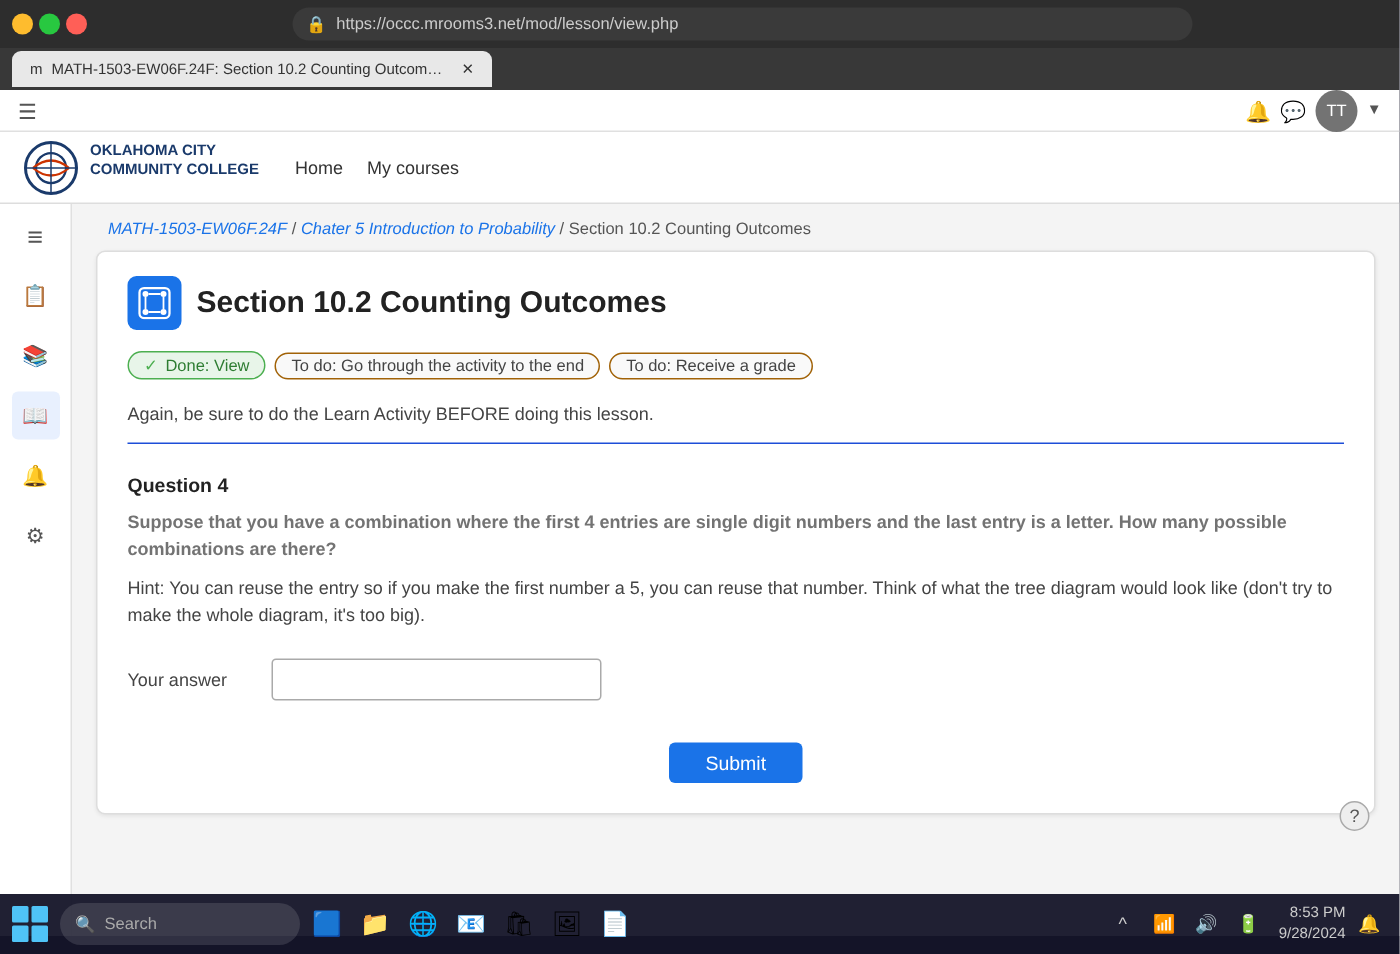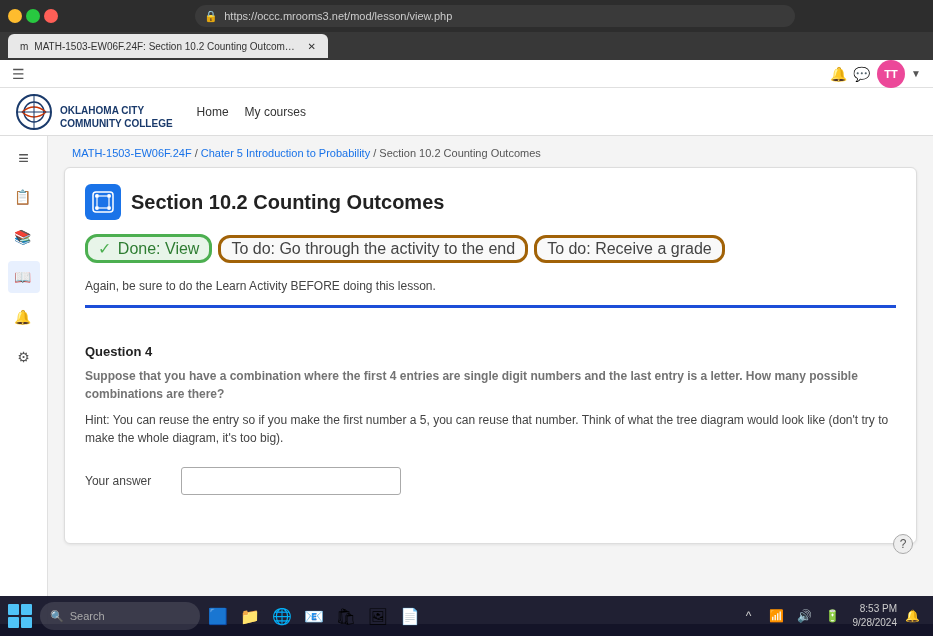--- a/index.html
+++ b/index.html
@@ -81,21 +81,21 @@
       background: #fff;
       height: 48px;
       display: flex;
       align-items: center;
       padding: 0 16px;
       border-bottom: 1px solid #ddd;
       gap: 16px;
     }
     .logo-area {
       display: flex;
-      align-items: flex-end;
+      align-items: flex-start;
       gap: 8px;
     }
     .logo-icon {
       width: 36px;
       height: 36px;
     }
     .college-name {
       font-size: 10px;
       font-weight: 700;
       color: #1a3a6b;
@@ -109,23 +109,23 @@
     }
     .nav-link {
       font-size: 12px;
       color: #333;
       cursor: pointer;
       text-decoration: none;
     }
     .user-avatar {
       width: 28px; height: 28px;
       border-radius: 50%;
-      background: #ec4899;
+      background: #737373;
       display: flex; align-items: center; justify-content: center;
-      font-size: 11px; color: white; font-weight: bold;
+      font-size: 11px; color: white; font-weight: normal;
     }
 
     
     .main-layout {
       display: flex;
       height: calc(636px - 32px - 28px - 48px - 40px);
       background: #f4f4f4;
     }
     .sidebar {
       width: 48px;
@@ -159,21 +159,21 @@
       overflow-y: auto;
       background: #f4f4f4;
       padding: 0;
     }
     .breadcrumb {
       font-size: 11px;
       color: #555;
       padding: 10px 24px 6px;
       line-height: 1.4;
     }
-    .breadcrumb a { color: #1a73e8; cursor: pointer; }
+    .breadcrumb a { color: #1a73e8; cursor: pointer; font-style: italic; }
     .breadcrumb span { color: #555; }
 
     .lesson-card {
       background: #fff;
       margin: 0 16px 12px;
       border-radius: 6px;
       border: 1px solid #ddd;
       padding: 16px 20px 20px;
       box-shadow: 0 1px 3px rgba(0,0,0,0.08);
     }
@@ -199,40 +199,40 @@
     }
 
     
     .progress-badges {
       display: flex;
       gap: 6px;
       margin-bottom: 16px;
       align-items: center;
     }
     .badge {
-      border: 3px solid #a16207;
+      border: 1px solid #a16207;
       border-radius: 12px;
       padding: 2px 10px;
-      font-size: 16px;
+      font-size: 11px;
       color: #444;
       background: #f9f9f9;
     }
     .badge.done {
       border-color: #4caf50;
       color: #2e7d32;
       background: #e8f5e9;
     }
     .badge .checkmark { color: #4caf50; margin-right: 2px; }
 
     .reminder-text {
       font-size: 12px;
       color: #444;
-      margin-bottom: 36px;
+      margin-bottom: 20px;
       padding-bottom: 12px;
-      border-bottom: 3px solid #1d4ed8;
+      border-bottom: 1px solid #1d4ed8;
     }
 
     .question-number {
       font-size: 13px;
       font-weight: 700;
       color: #222;
       margin-bottom: 8px;
     }
     .question-text {
       font-size: 12px;
@@ -489,20 +489,23 @@
 
       <div class="question-number">Question 4</div>
       <p class="question-text">Suppose that you have a combination where the first 4 entries are single digit numbers and the last entry is a letter. How many possible combinations are there?</p>
       <p class="hint-text">Hint: You can reuse the entry so if you make the first number a 5, you can reuse that number. Think of what the tree diagram would look like (don't try to make the whole diagram, it's too big).</p>
 
       <div class="answer-row">
         <span class="answer-label">Your answer</span>
         <input class="answer-input" type="text" style="">
       </div>
 
+      <div class="submit-row">
+        <button class="submit-btn">Submit</button>
+      </div>
     </div>
   </div>
 </div>
 
 <div class="help-icon">?</div>
 
 <div class="taskbar">
 
   <div class="taskbar-start">
     <div style="background:#4fc3f7;"></div>

